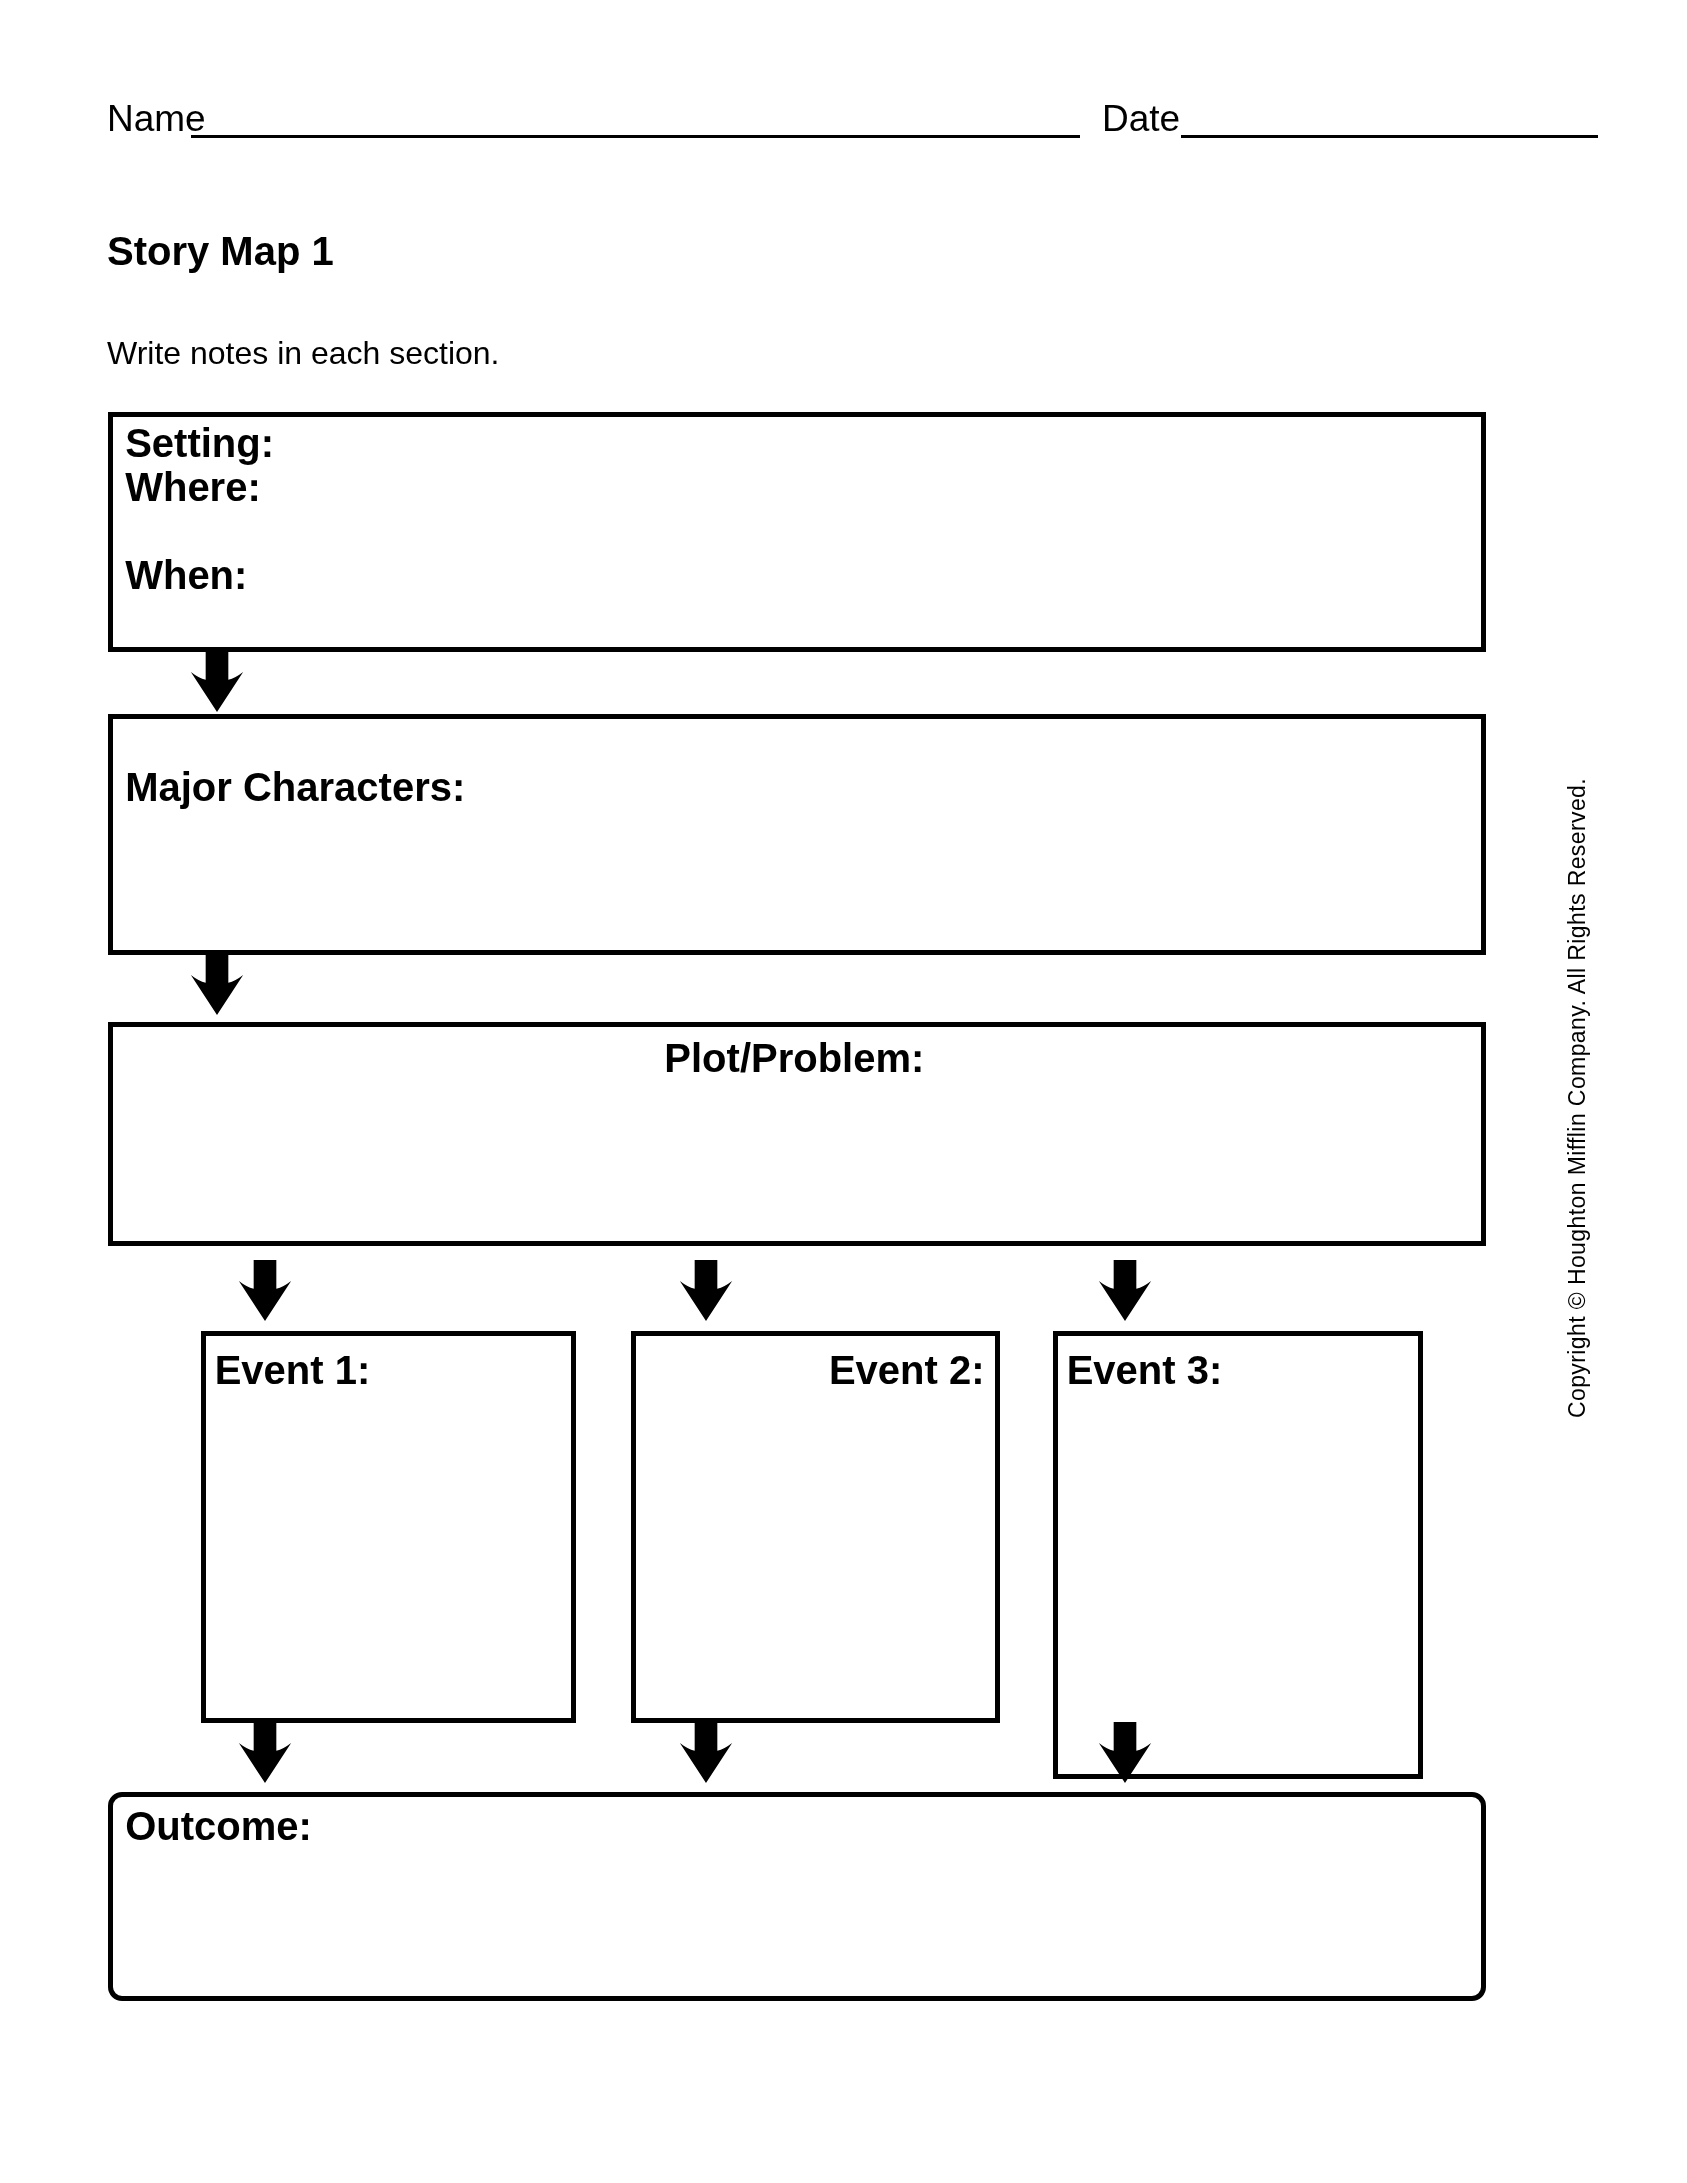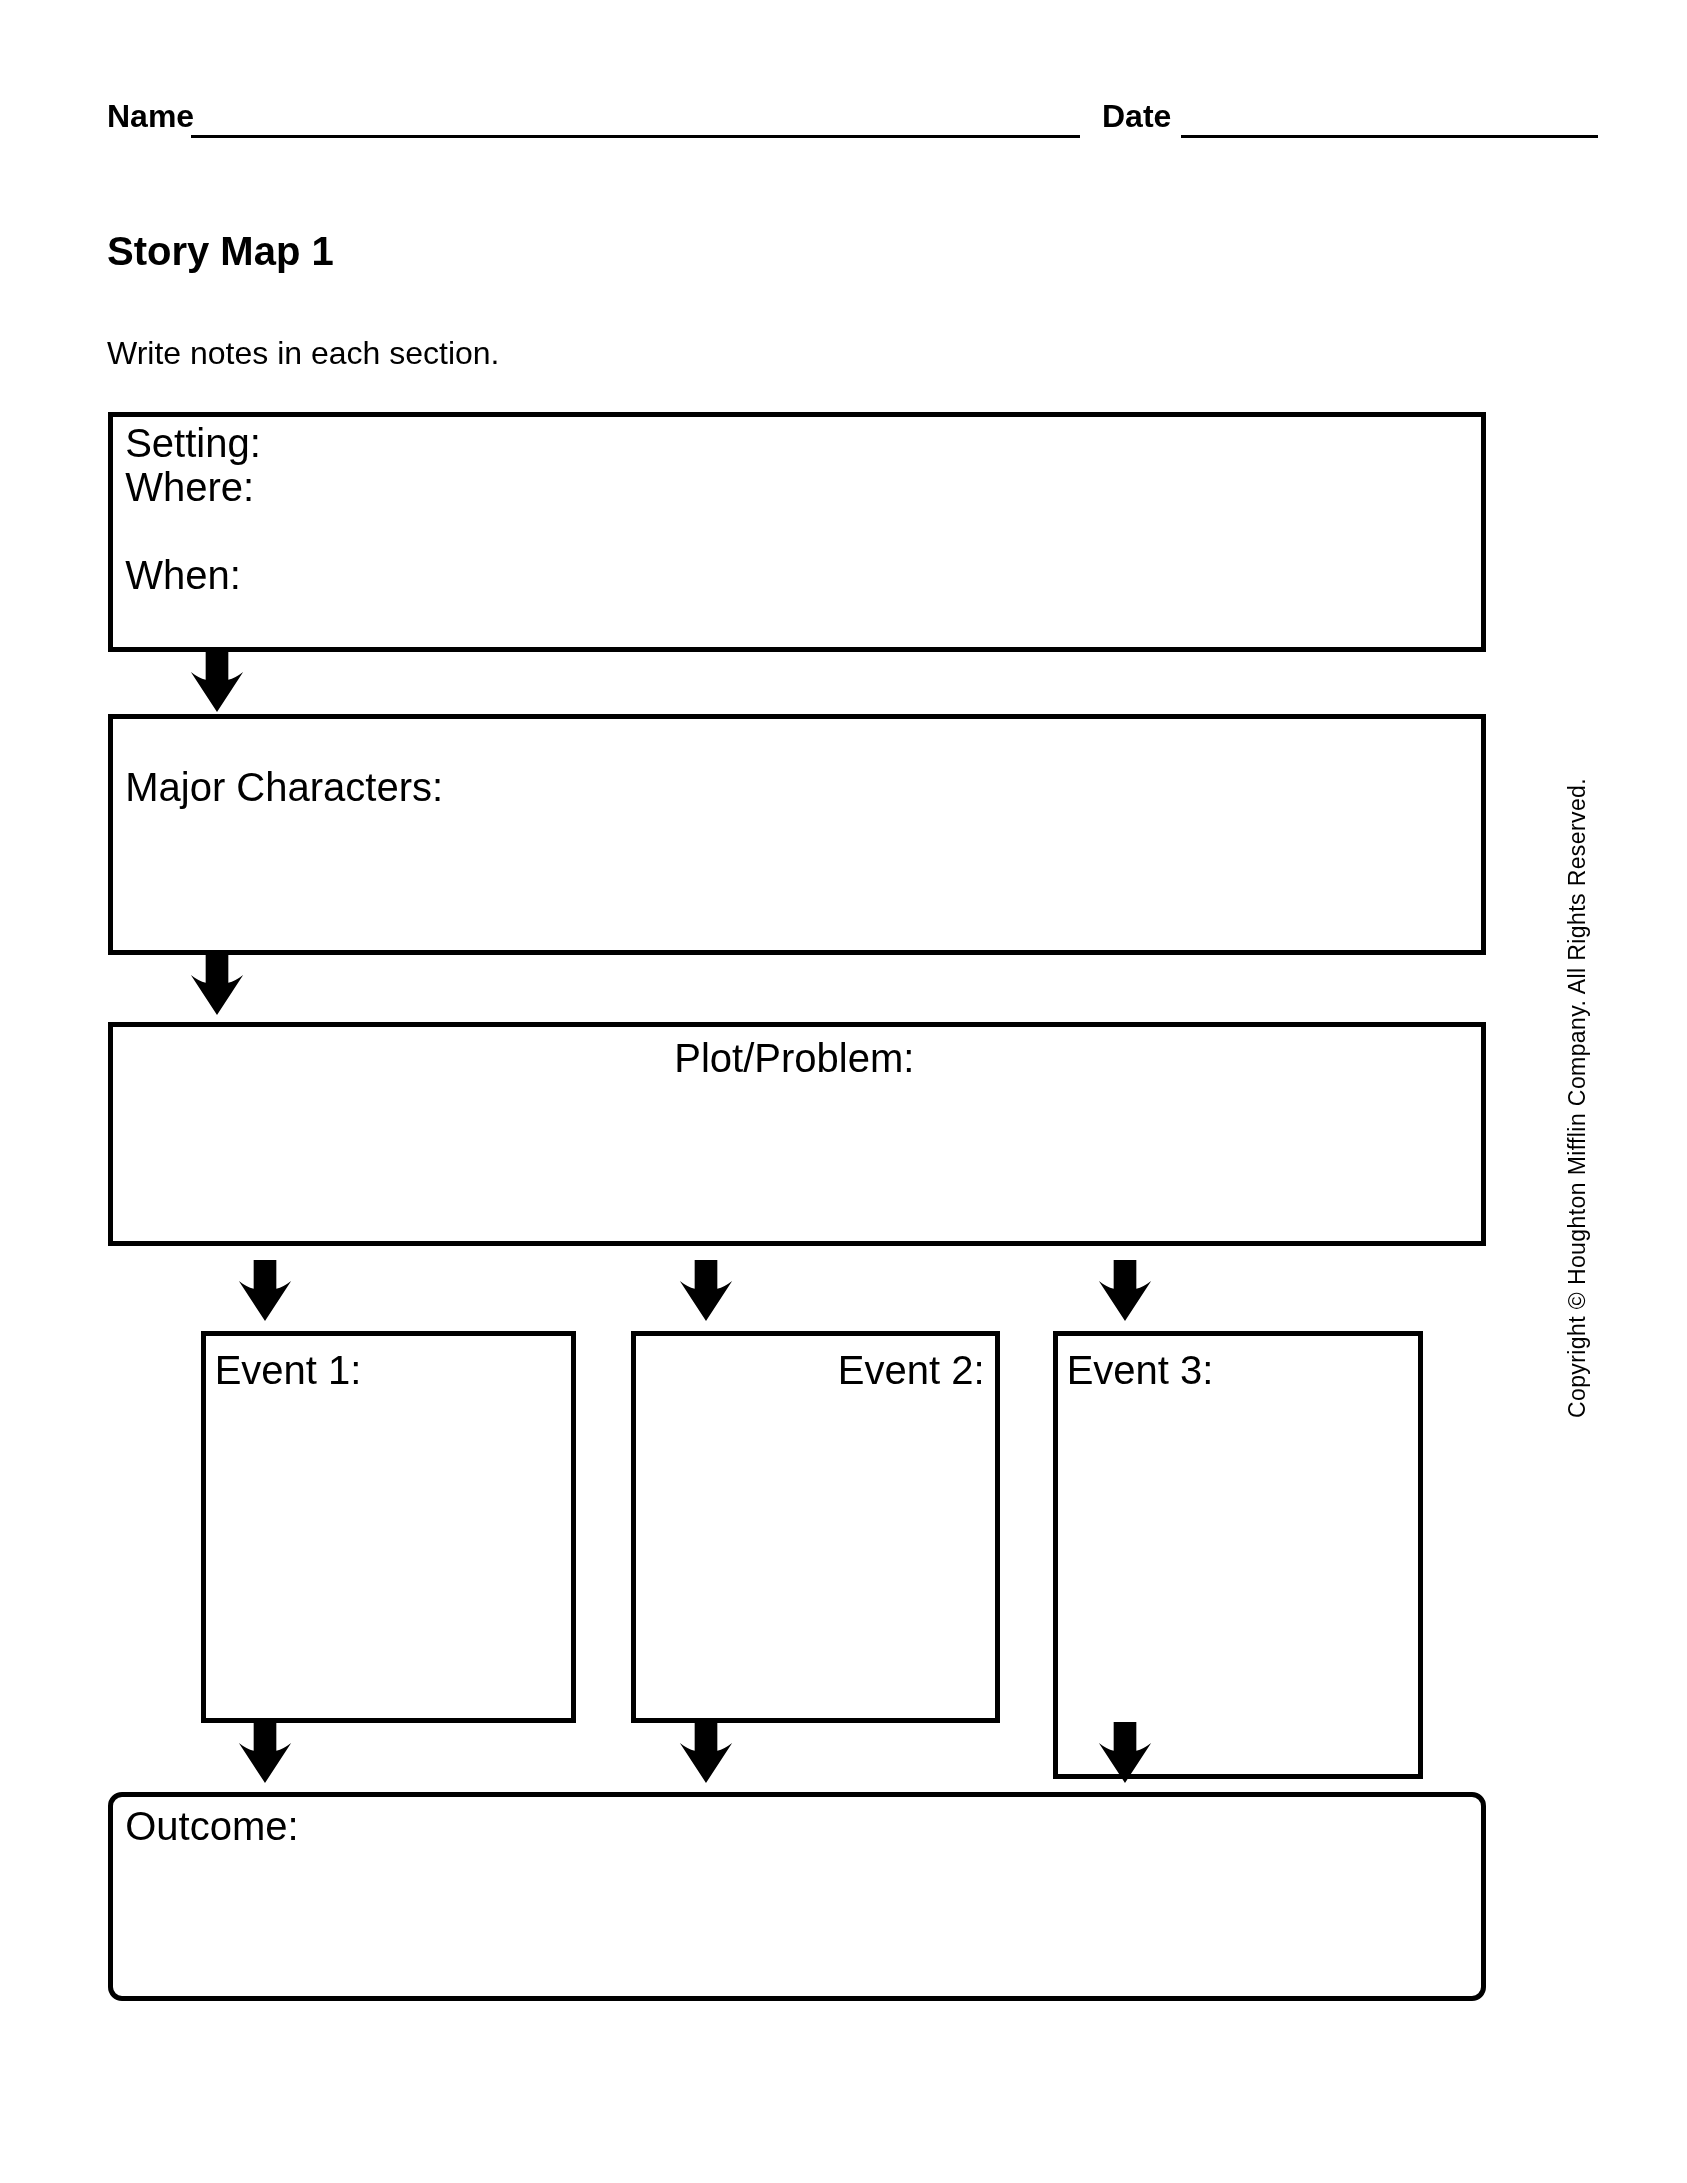--- a/index.html
+++ b/index.html
@@ -7,36 +7,36 @@
     position: relative;
     width: 1687px;
     height: 2184px;
     background: #ffffff;
     color: #000000;
     font-family: "Liberation Sans", sans-serif;
     overflow: hidden;
   }
   .abs { position: absolute; }
 
-  .field-label { font-size: 32px; font-weight: bold; }
+  .field-label { font-size: 37px; font-weight: normal; }
   .rule { background: #000000; height: 2.6px; }
 
   .doc-title { font-size: 40px; font-weight: bold; }
   .doc-instructions { font-size: 32px; }
 
   .map-box {
     position: absolute;
     border: 5.2px solid #000000;
     box-sizing: border-box;
     background: #ffffff;
   }
   .box-content { padding: 3.5px 17.5px 0 12.2px; }
   .box-line {
     font-size: 40px;
-    font-weight: normal;
+    font-weight: bold;
     line-height: 44px;
     height: 44px;
     white-space: nowrap;
   }
   .event-content { padding: 12.2px 10.5px 0 8.7px; }
   .plot-content { padding: 8.7px 17.5px 0 12.2px; }
   .chars-content { padding: 8.7px 17.5px 0 12.2px; margin-top: 37px; }
   .outcome-content { padding: 7px 17.5px 0 12.2px; }
 
   .arrow { position: absolute; width: 56px; height: 61px; }

